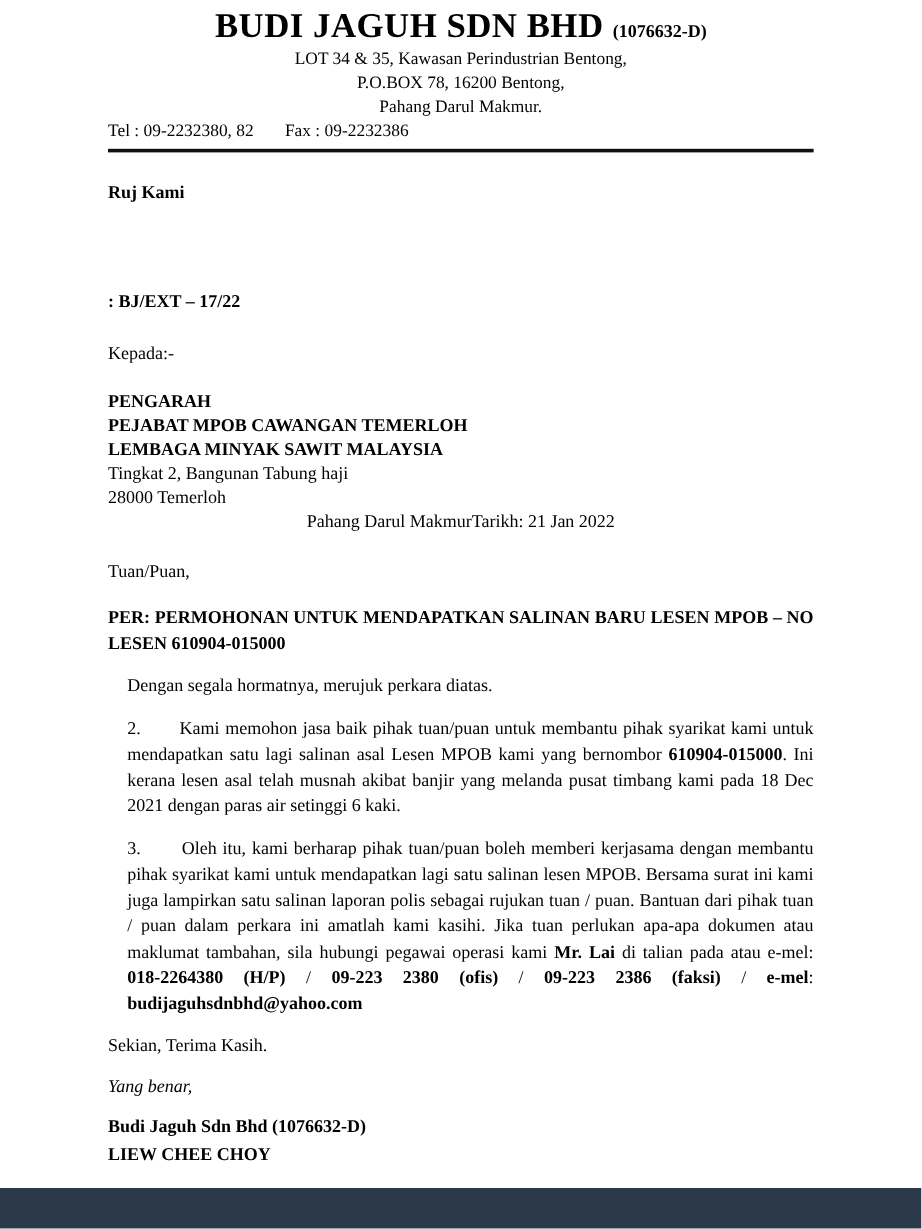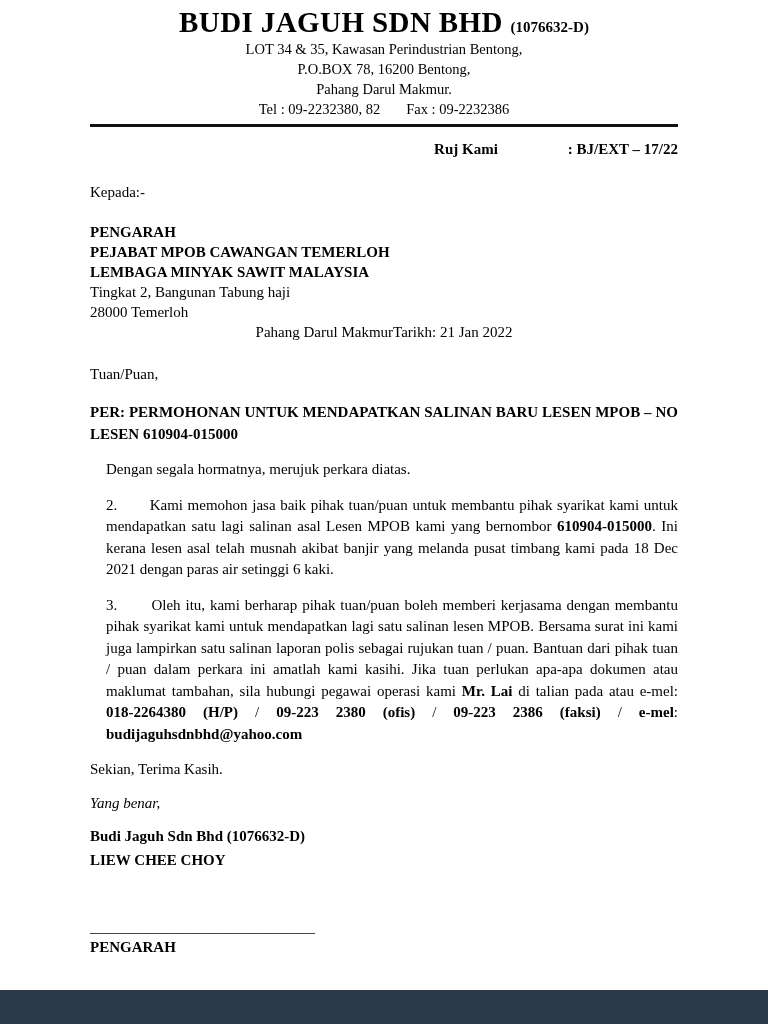--- a/index.html
+++ b/index.html
@@ -14,26 +14,26 @@
     overflow: hidden;
   }
   .content {
     padding: 6px 90px 0 90px;
   }
   
   .letterhead { text-align: center; }
   .company-line { margin: 0; font-size: 29px; font-weight: bold; letter-spacing: 0.4px; line-height: 1.15; }
   .company-line .reg { font-size: 15px; font-weight: bold; letter-spacing: 0; }
   .addr { font-size: 14.5px; line-height: 20px; }
-  .telfax { font-size: 14.5px; line-height: 20px; display: flex; justify-content: center; gap: 26px; }
+  .telfax { font-size: 14.5px; line-height: 20px; display: flex; gap: 26px; }
   .rule { border: 0; border-top: 3px solid #111; margin: 5px 0 0 0; }
   
   .ref-row {
     display: flex; justify-content: flex-end; gap: 70px;
-    font-weight: bold; font-size: 15px; margin-top: 12px; line-height: 21px;
+    font-weight: bold; font-size: 15px; margin-top: 24px; line-height: 21px; flex-direction: column;
   }
   
   .t { font-size: 15px; line-height: 21.5px; }
   .bold { font-weight: bold; }
   .kepada { margin-top: 22px; }
   .recipient { margin-top: 18px; }
   .recipient div { line-height: 20px; }
   .date-row { display: flex; justify-content: center; line-height: 20px; }
   .salutation { margin-top: 22px; }
   .subject { margin-top: 16px; font-weight: bold; text-align: justify; line-height: 22px; }

